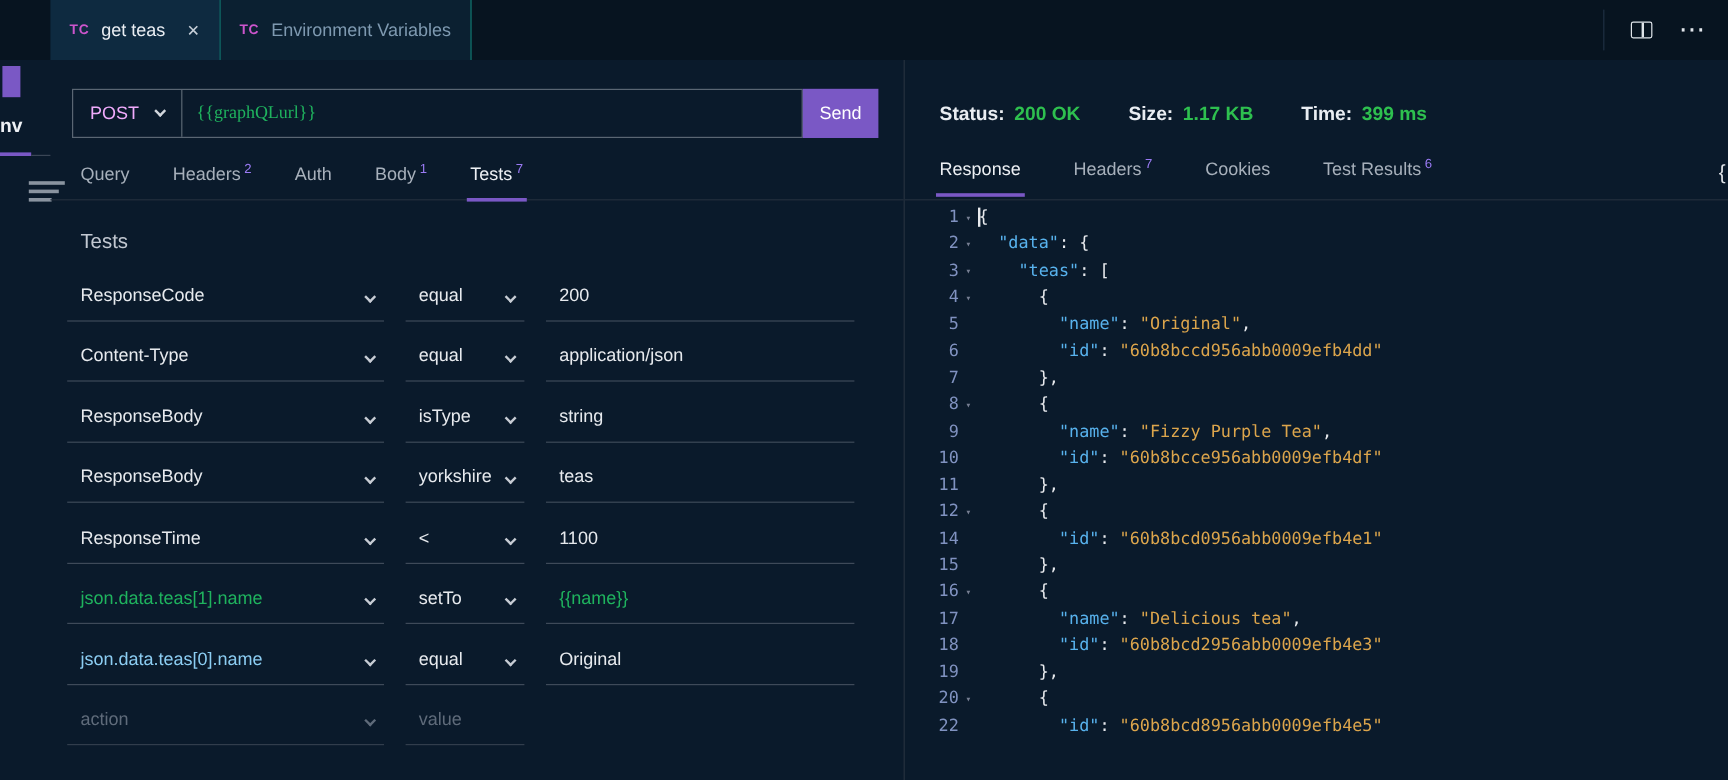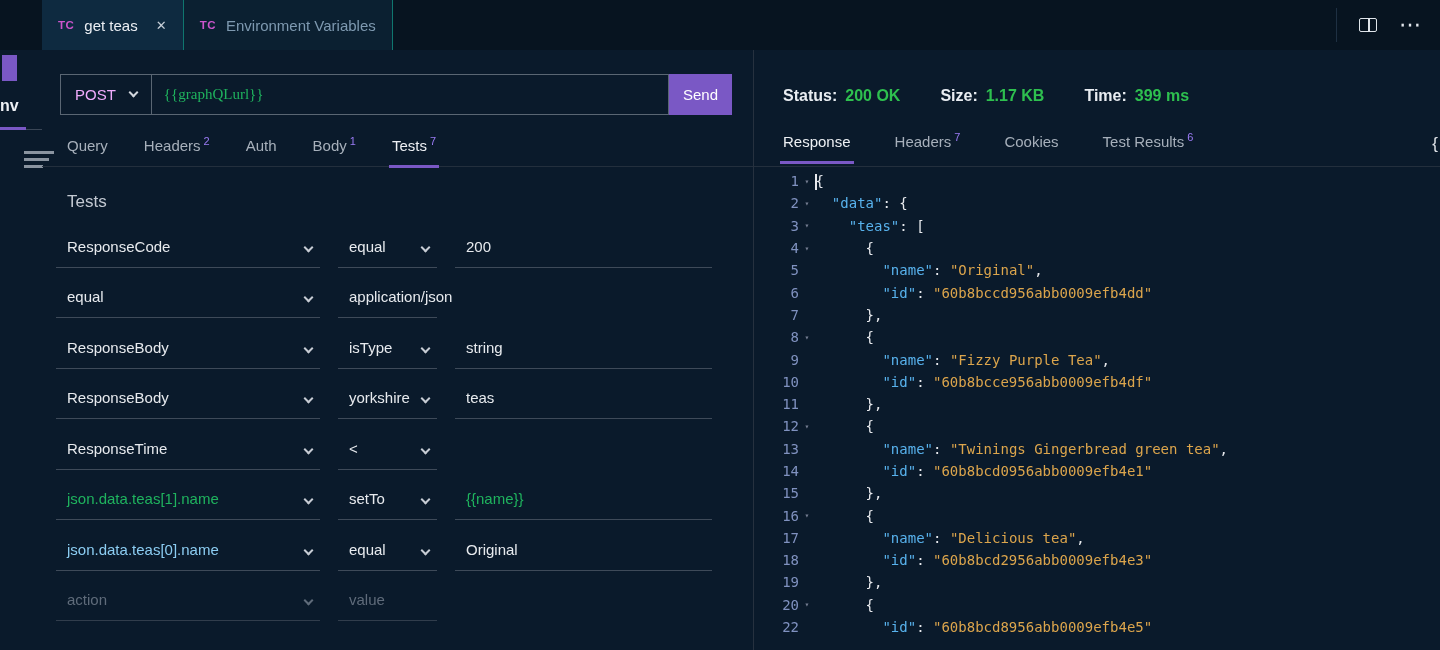--- a/index.html
+++ b/index.html
@@ -152,20 +152,24 @@
         <div class="cell">
           <span class="ct">equal</span>
           <i class="chev"></i>
         </div>
         <div class="cell">
           <span class="ct">200</span>
         </div>
       </div>
       <div class="trow">
         <div class="cell">
+          <span class="ct">Content-Type</span>
+          <i class="chev"></i>
+        </div>
+        <div class="cell">
           <span class="ct">equal</span>
           <i class="chev"></i>
         </div>
         <div class="cell">
           <span class="ct">application/json</span>
         </div>
       </div>
       <div class="trow">
         <div class="cell">
           <span class="ct">ResponseBody</span>
@@ -193,20 +197,23 @@
         </div>
       </div>
       <div class="trow">
         <div class="cell">
           <span class="ct">ResponseTime</span>
           <i class="chev"></i>
         </div>
         <div class="cell">
           <span class="ct">&lt;</span>
           <i class="chev"></i>
+        </div>
+        <div class="cell">
+          <span class="ct">1100</span>
         </div>
       </div>
       <div class="trow">
         <div class="cell">
           <span class="ct green">json.data.teas[1].name</span>
           <i class="chev"></i>
         </div>
         <div class="cell">
           <span class="ct">setTo</span>
           <i class="chev"></i>
@@ -314,25 +321,20 @@
         <span class="ln">11</span>
         <span class="fold"></span>
         <span class="codeln"><span class="t-p">      },</span></span>
       </div>
       <div class="cl">
         <span class="ln">12</span>
         <span class="fold">▾</span>
         <span class="codeln"><span class="t-p">      {</span></span>
       </div>
       <div class="cl">
-        <span class="ln">13</span>
-        <span class="fold"></span>
-        <span class="codeln"><span class="t-p">        </span><span class="t-k">"name"</span><span class="t-p">: </span><span class="t-s">"Twinings Gingerbread green tea"</span><span class="t-p">,</span></span>
-      </div>
-      <div class="cl">
         <span class="ln">14</span>
         <span class="fold"></span>
         <span class="codeln"><span class="t-p">        </span><span class="t-k">"id"</span><span class="t-p">: </span><span class="t-s">"60b8bcd0956abb0009efb4e1"</span></span>
       </div>
       <div class="cl">
         <span class="ln">15</span>
         <span class="fold"></span>
         <span class="codeln"><span class="t-p">      },</span></span>
       </div>
       <div class="cl">

